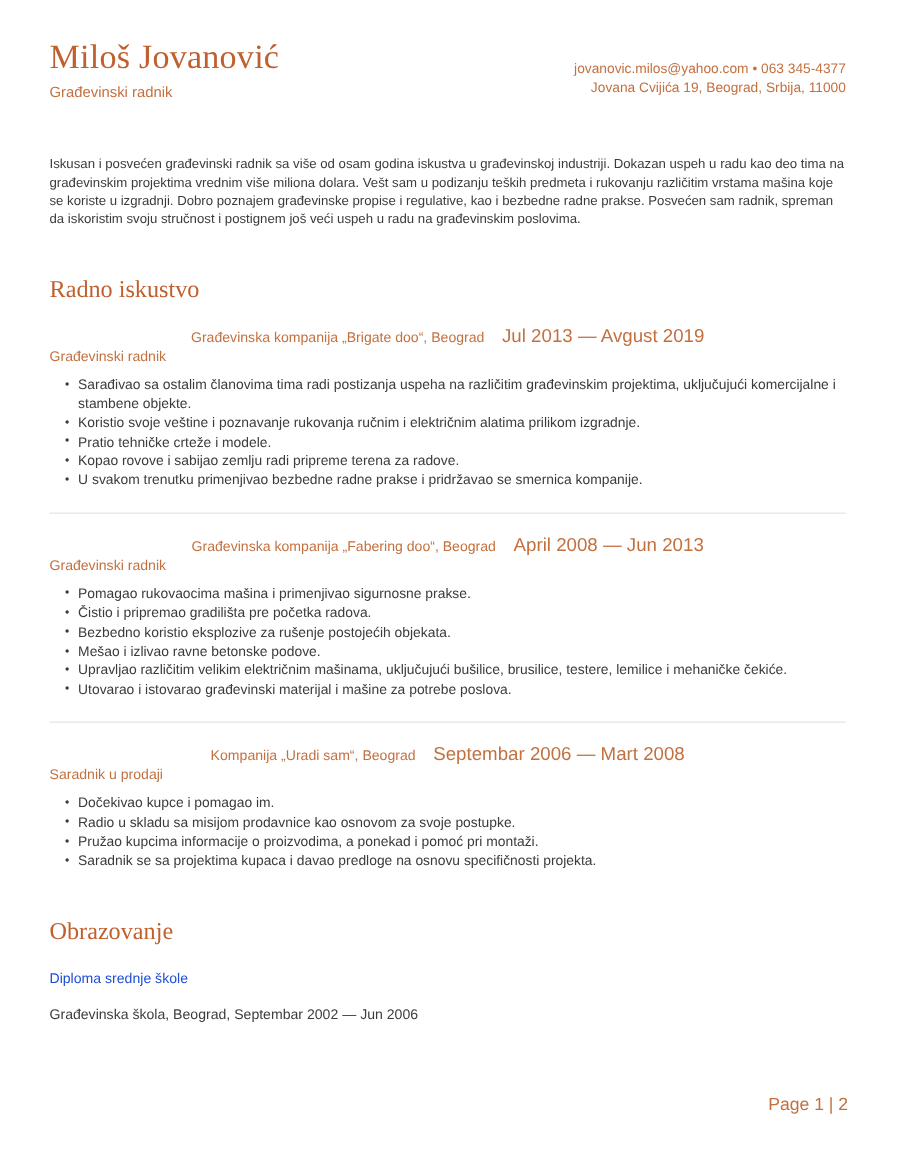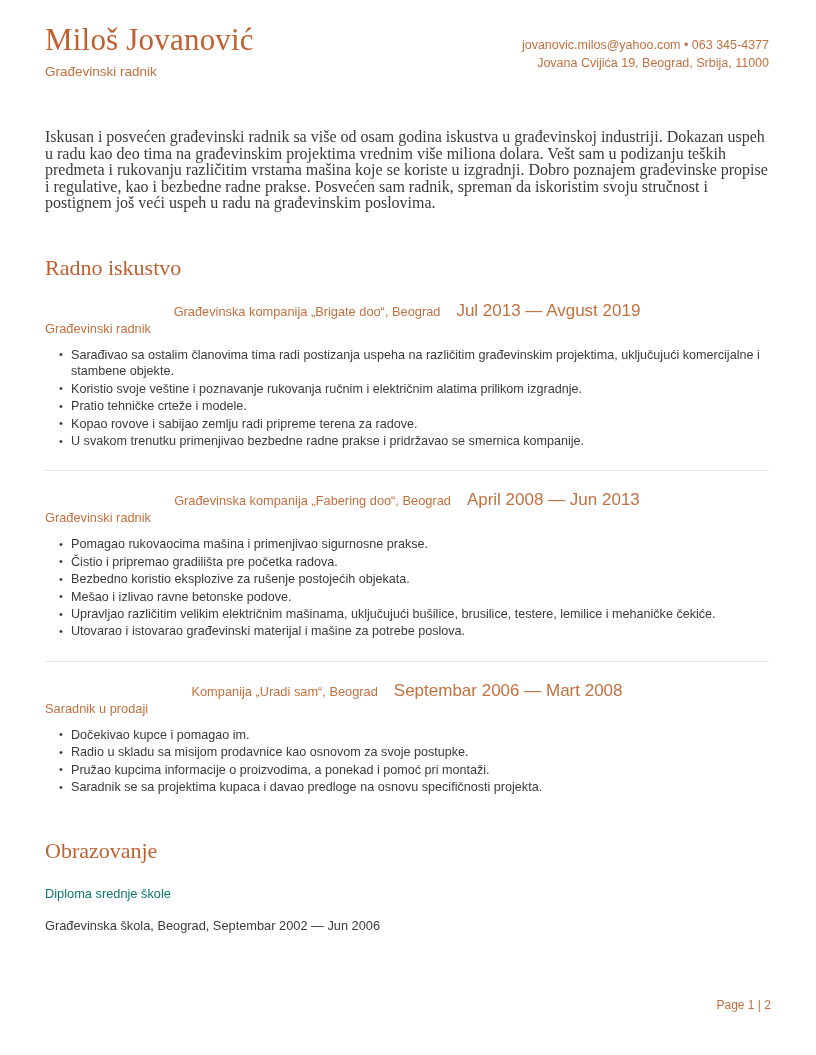--- a/index.html
+++ b/index.html
@@ -20,23 +20,23 @@
   .content {
     position: absolute;
     left: 45px;
     top: 0;
     width: 724px;
   }
 
   
   .header {
     display: flex;
-    align-items: flex-start;
+    align-items: center;
     justify-content: space-between;
-    padding-top: 22px;
+    padding-top: 34px;
   }
   .identity { flex: 0 0 auto; }
   .name {
     font-family: "Liberation Serif", serif;
     font-size: 31px;
     line-height: 36px;
     font-weight: 400;
     color: #c0602f;
     letter-spacing: 0.2px;
     white-space: nowrap;
@@ -55,25 +55,24 @@
   .contact-line {
     font-size: 12.5px;
     line-height: 18px;
     color: #c3703f;
     white-space: nowrap;
   }
 
   
   .summary {
     margin-top: 48px;
-    font-size: 16px;
+    font-size: 12px;
     line-height: 16.6px;
     color: #3b3b3b;
     text-align: left;
-    font-family: Liberation Serif, serif;
   }
 
   
   .section { margin-top: 42px; }
   .section-title {
     font-family: "Liberation Serif", serif;
     font-size: 22px;
     line-height: 28px;
     font-weight: 400;
     color: #c0602f;
@@ -130,35 +129,35 @@
     background: #e2e2e2;
     margin-top: 21px;
     margin-bottom: 0;
   }
 
   
   .edu-entry { margin-top: 20px; }
   .edu-degree {
     font-size: 12.8px;
     line-height: 17px;
-    color: #0f766e;
+    color: #1d4ed8;
   }
   .edu-detail {
     font-size: 12.8px;
     line-height: 17px;
     color: #3b3b3b;
     margin-top: 15px;
   }
 
   
   .footer {
     position: absolute;
     right: 45px;
     bottom: 42px;
-    font-size: 12px;
+    font-size: 16px;
     line-height: 16px;
     color: #c3703f;
     text-align: right;
   }
 </style>
 </head>
 <body>
 
 <div class="page">
   <div class="content">

